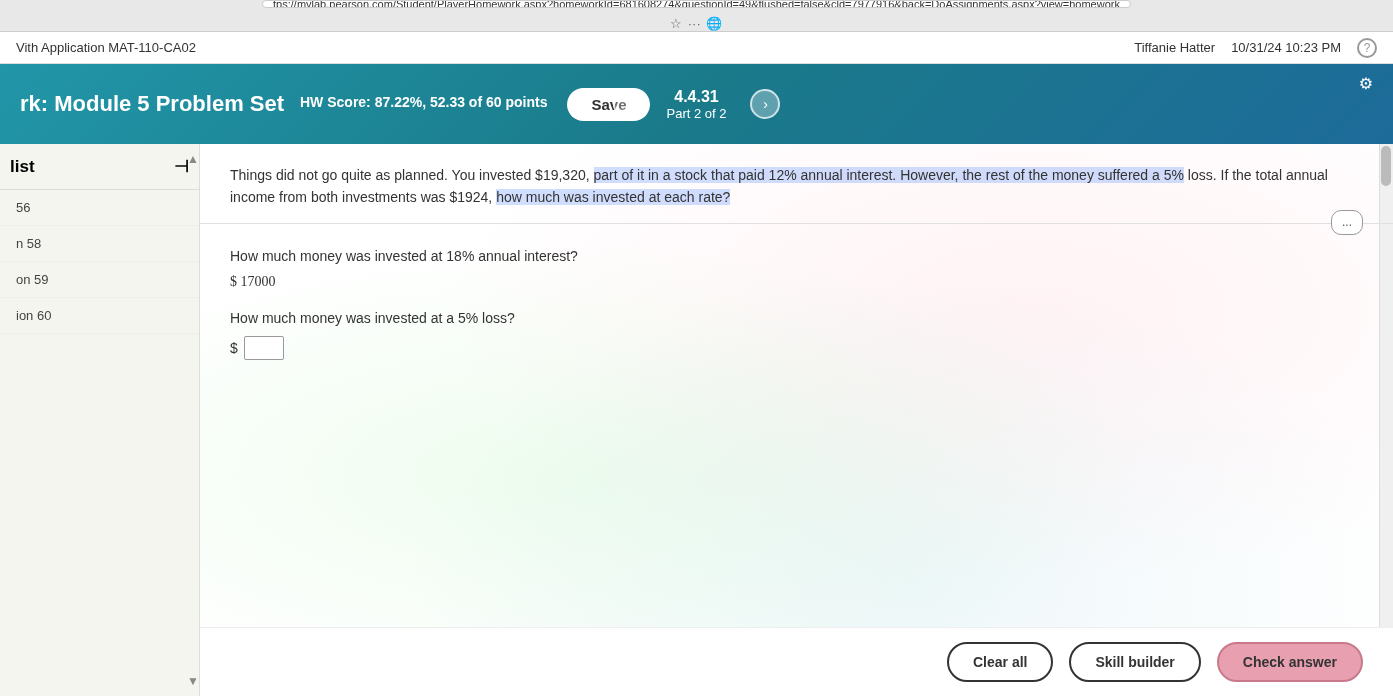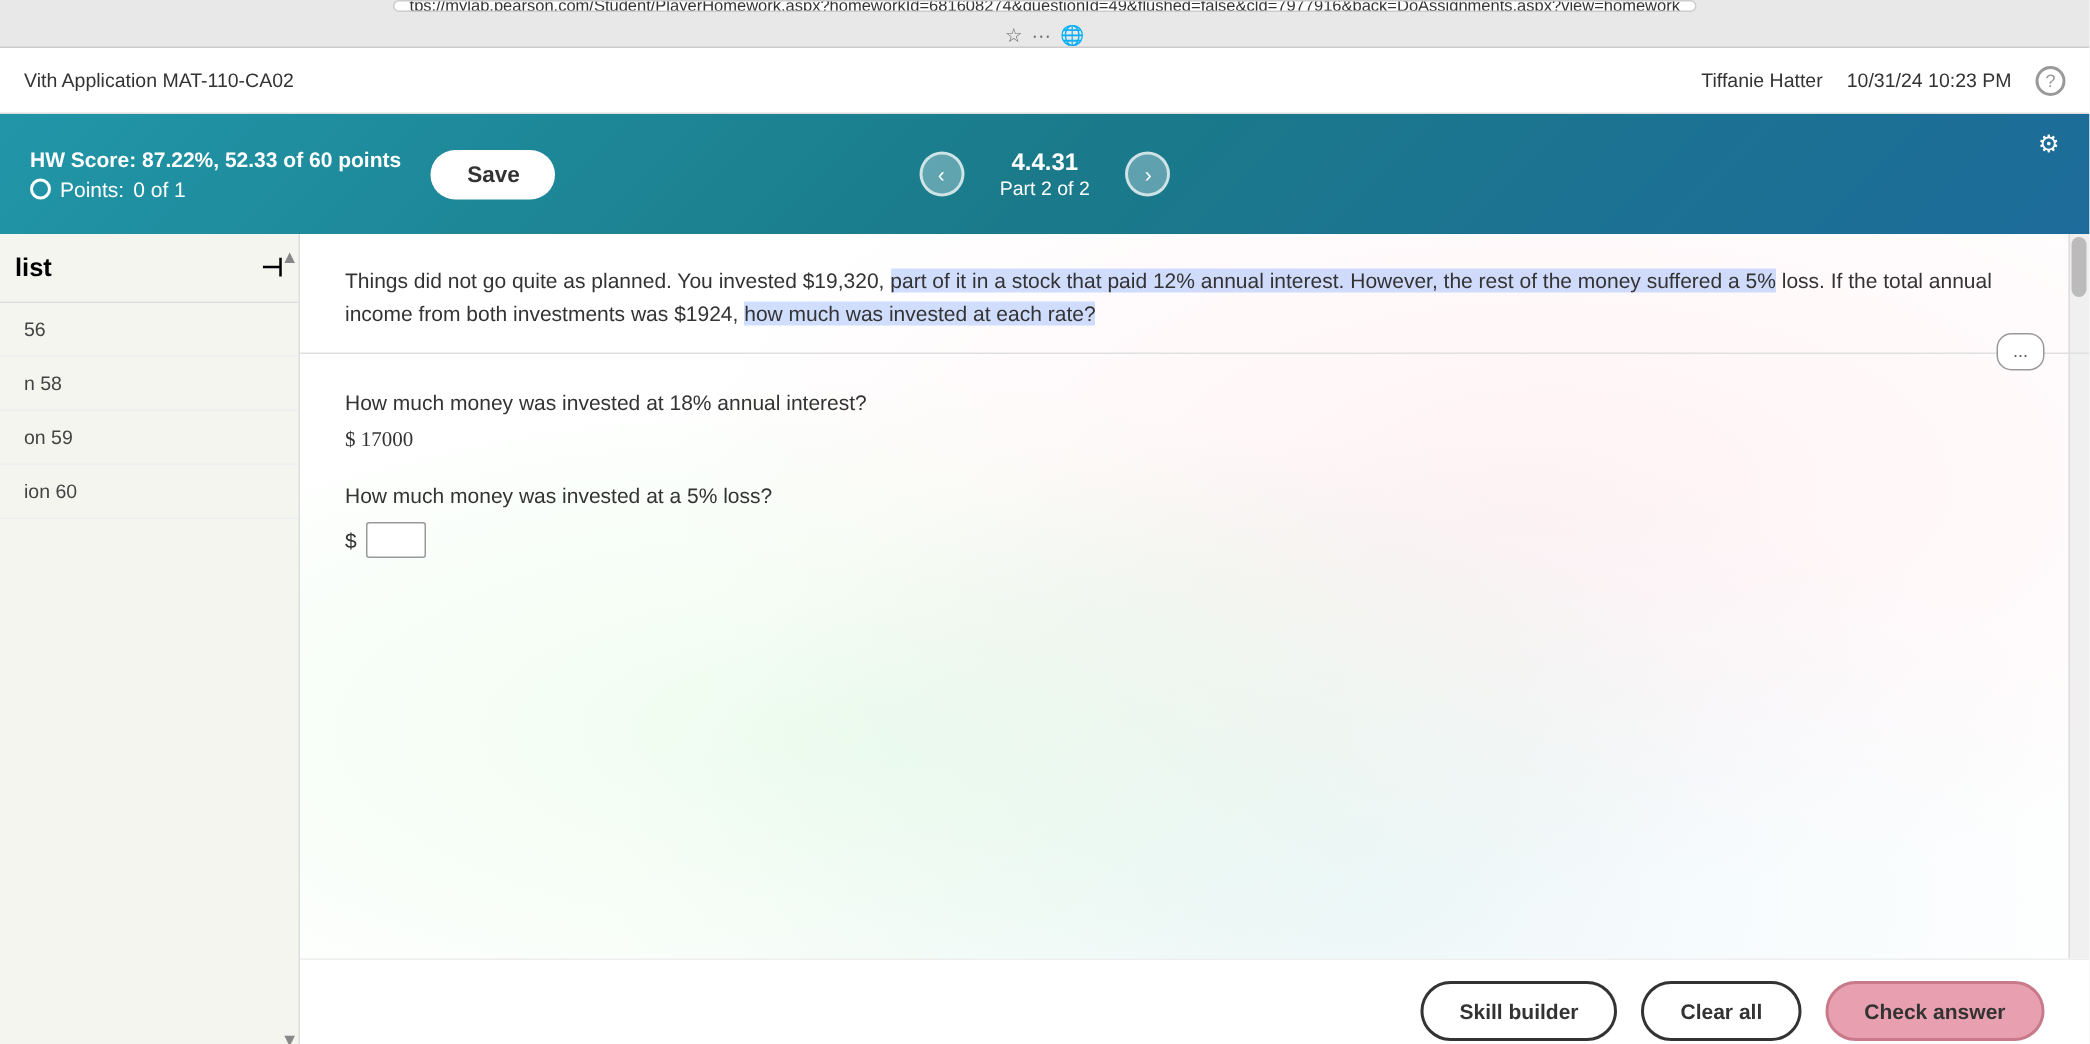--- a/index.html
+++ b/index.html
@@ -33,21 +33,21 @@
       display: flex;
       align-items: center;
       gap: 6px;
       font-size: 13px;
       color: #666;
     }
 
     
     .course-header {
       background: white;
-      height: 44px;
+      height: 32px;
       display: flex;
       align-items: center;
       justify-content: space-between;
       padding: 0 16px;
       border-bottom: 1px solid #ddd;
       font-size: 13px;
     }
     .course-title-small {
       font-size: 13px;
       color: #333;
@@ -375,20 +375,21 @@
   <div class="user-info">
     <span>Tiffanie Hatter</span>
     <span>10/31/24 10:23 PM</span>
     <div class="help-icon">
       <span>?</span>
     </div>
   </div>
 </div>
 
 <div class="nav-header">
+  <div class="hw-title">rk: Module 5 Problem Set</div>
 
   <div class="nav-center">
     <div class="nav-row">
       <div class="nav-arrow-btn">
         <span>‹</span>
       </div>
       <div style="text-align:center;">
         <div class="question-number">4.4.31</div>
         <div class="question-part">Part 2 of 2</div>
       </div>
@@ -396,25 +397,20 @@
         <span>›</span>
       </div>
     </div>
   </div>
 
   <div class="score-section">
     <div class="hw-score">
       <span>HW Score:</span>
       <span>87.22%, 52.33 of 60 points</span>
     </div>
-    <div class="points">
-      <span class="points-circle"></span>
-      <span>Points:</span>
-      <span>0 of 1</span>
-    </div>
   </div>
 
   <button class="save-btn">Save</button>
 
   <div class="settings-icon">⚙</div>
 </div>
 
 <div class="main-area">
 
   <div class="sidebar">
@@ -466,18 +462,18 @@
           </div>
         </div>
       </div>
     </div>
 
     <div class="content-scrollbar">
       <div class="scrollbar-track"></div>
     </div>
 
     <div class="footer-area">
+      <button class="footer-btn">Clear all</button>
       <button class="footer-btn">Skill builder</button>
-      <button class="footer-btn">Clear all</button>
       <button class="check-answer-btn">Check answer</button>
     </div>
   </div>
 </div>
 
 </body></html>

